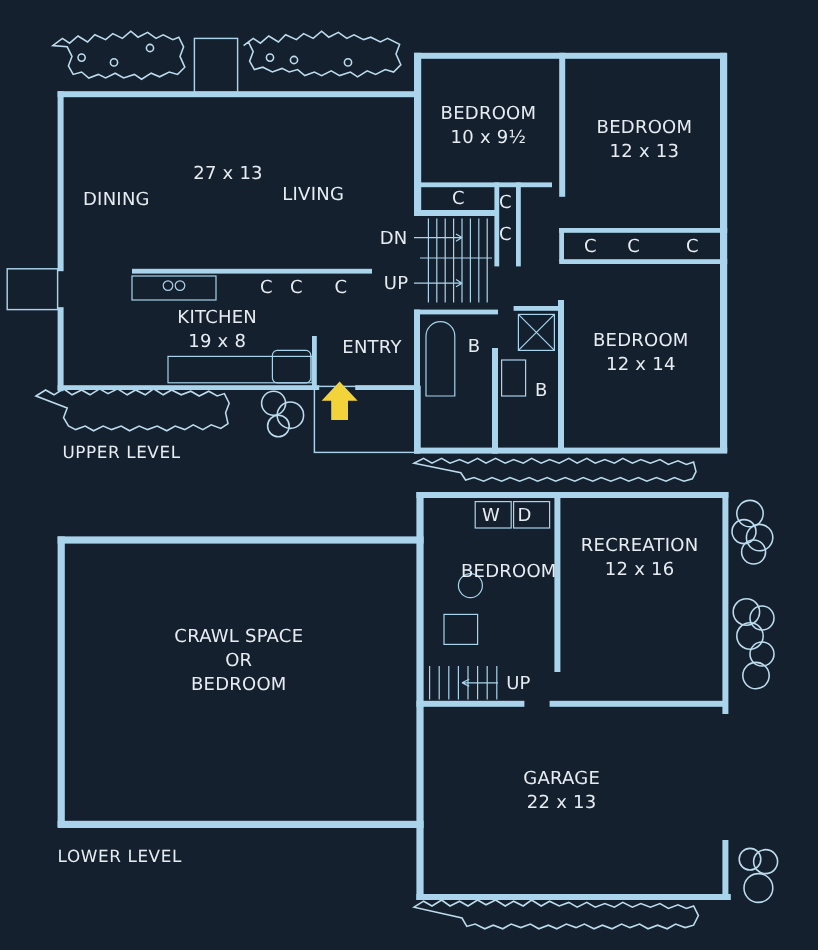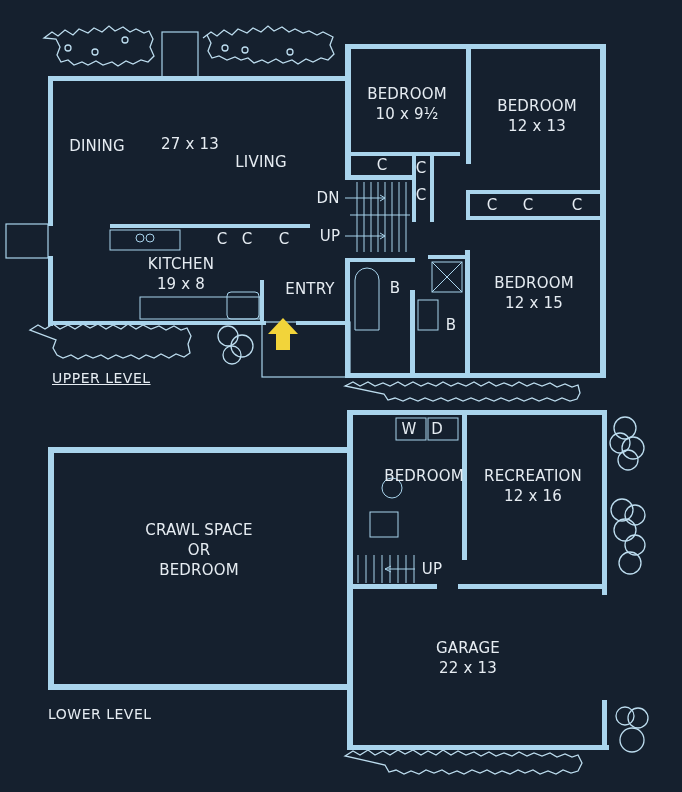--- a/index.html
+++ b/index.html
@@ -111,34 +111,34 @@
     <rect x="140" y="297" width="120" height="22"></rect>
     <rect x="227" y="292" width="32" height="27" rx="4"></rect>
     <rect x="396" y="418" width="30" height="22"></rect>
       <rect x="428" y="418" width="30" height="22"></rect>
   </g>
 
   <polygon points="283,318 298,334 290,334 290,350 276,350 276,334 268,334" fill="#f2d43a"></polygon>
 </svg>
 
 <div class="lbl" style="left:190px; top:122px;margin-top:12px;">27 x 13</div>
-<div class="lbl" style="left:97px; top:136px;">DINING</div>
+<div class="lbl" style="left:97px; top:156px;">DINING</div>
 <div class="lbl" style="left:261px; top:152px;text-align:right;">LIVING</div>
 
 <div class="lbl" style="left:407px; top:84px;">
   <span>BEDROOM</span>
   <span class="dim">10 x 9½</span>
 </div>
 <div class="lbl" style="left:537px; top:96px;">
   <span>BEDROOM</span>
   <span class="dim">12 x 13</span>
 </div>
 <div class="lbl" style="left:534px; top:273px;">
   <span>BEDROOM</span>
-  <span class="dim">12 x 15</span>
+  <span class="dim">12 x 14</span>
 </div>
 
 <div class="lbl" style="left:181px; top:254px;">
   <span>KITCHEN</span>
   <span class="dim">19 x 8</span>
 </div>
 <div class="lbl" style="left:310px; top:279px;">ENTRY</div>
 <div class="lbl" style="left:395px; top:278px;">B</div>
 <div class="lbl" style="left:451px; top:315px;">B</div>
 
@@ -149,27 +149,27 @@
 <div class="closet" style="left:528px; top:205px;">C</div>
 <div class="closet" style="left:577px; top:205px;">C</div>
 <div class="closet" style="left:222px; top:239px;">C</div>
 <div class="closet" style="left:247px; top:239px;">C</div>
 <div class="closet" style="left:284px; top:239px;">C</div>
 
 <div class="lbl" style="left:328px; top:188px;">DN</div>
 <div class="lbl" style="left:330px; top:226px;">UP</div>
 <div class="lbl" style="left:432px; top:559px;">UP</div>
 
-<div class="level" style="left:52px; top:370px;text-decoration:underline;">UPPER LEVEL</div>
+<div class="level" style="left:52px; top:370px;">UPPER LEVEL</div>
 <div class="level" style="left:48px; top:706px;">LOWER LEVEL</div>
 
 <div class="closet" style="left:409px; top:429px;">W</div>
 <div class="closet" style="left:437px; top:429px;">D</div>
 <div class="lbl" style="left:424px; top:466px;">BEDROOM</div>
-<div class="lbl" style="left:533px; top:466px;text-align:center;">
+<div class="lbl" style="left:533px; top:444px;text-align:center;">
   <span>RECREATION</span>
   <span class="dim">12 x 16</span>
 </div>
 <div class="lbl" style="left:468px; top:638px;">
   <span>GARAGE</span>
   <span class="dim">22 x 13</span>
 </div>
 <div class="lbl" style="left:199px; top:520px;">
   <span class="dim">CRAWL SPACE</span>
   <span class="dim">OR</span>

